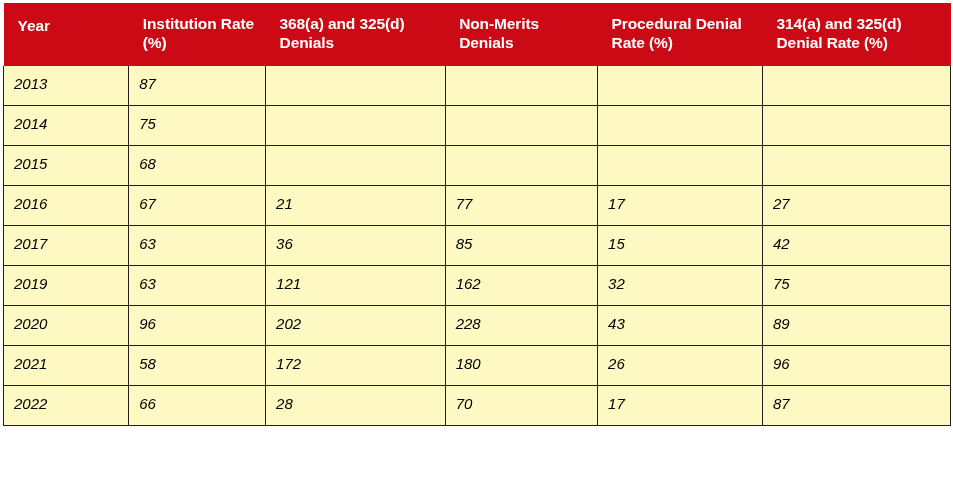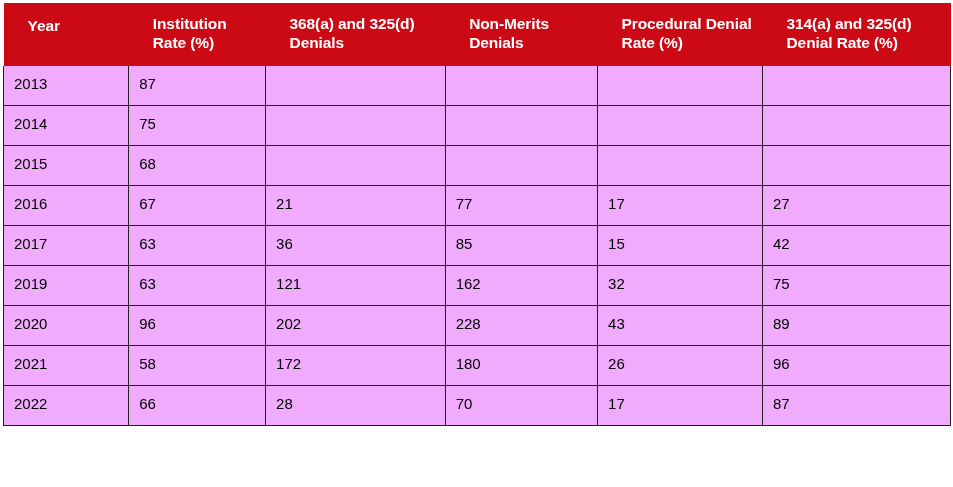--- a/index.html
+++ b/index.html
@@ -32,37 +32,38 @@
   table.data-table col.c4 { width: 158px; }
   table.data-table col.c5 { width: 180px; }
 
   thead th {
     background: #cc0a16;
     color: #ffffff;
     font-size: 15.5px;
     font-weight: bold;
     text-align: left;
     vertical-align: top;
-    padding: 11px 10px 13px 24px;
+    padding: 11px 10px 13px 14px;
     line-height: 1.25;
     border: none;
     letter-spacing: -0.1px;
   }
   thead th.hdr-year {
     padding-top: 13px;
   }
   tbody td {
     font-size: 15px;
     padding: 9px 10px 10px 10px;
     border-bottom: 1.5px solid #231f20;
     border-right: 1.5px solid #231f20;
     vertical-align: top;
     height: 20px;
-    background: #f0abfc;
+    background: #fef9c3;
     line-height: 1.2;
+    font-style: italic;
   }
   tbody td.first-col {
     border-left: 1.5px solid #231f20;
   }
   tbody tr:first-child td {
     border-top: none;
   }
   tbody td.last-col {
     border-right: 1.5px solid #231f20;
   }

